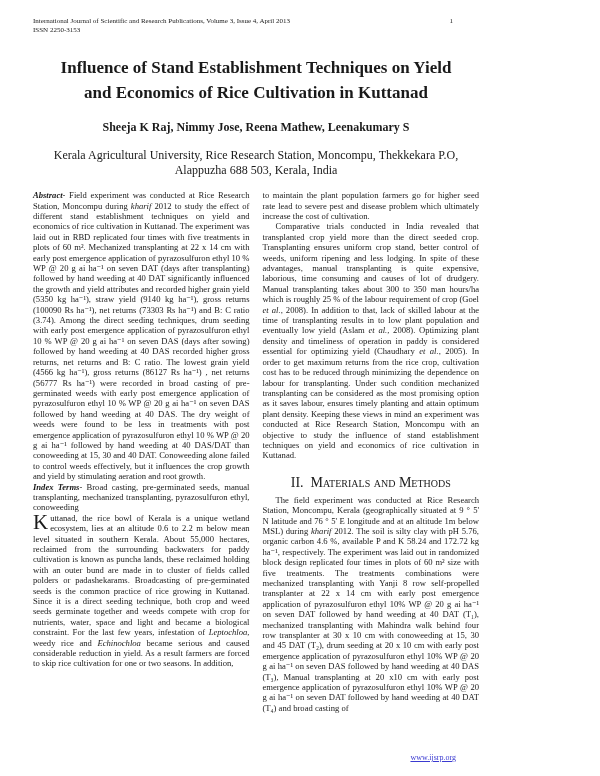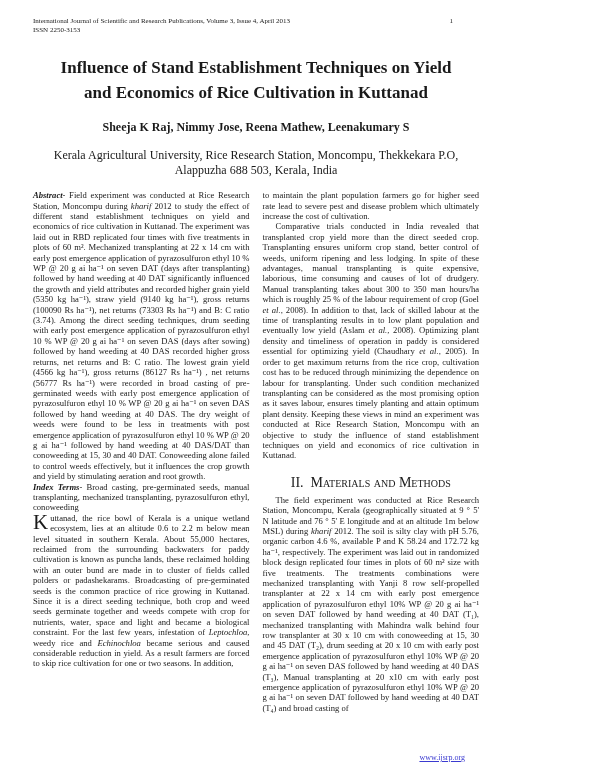--- a/index.html
+++ b/index.html
@@ -71,21 +71,21 @@
   .dropcap {
     float: left;
     font-size: 21px;
     line-height: 17px;
     padding: 1px 2px 0 0;
   }
   .it { font-style: italic; }
   .bd { font-weight: bold; }
   .footer-link {
     position: absolute;
-    right: 46px;
+    right: 55px;
     bottom: 14px;
     font-size: 8px;
     color: #3a3ad0;
     text-decoration: underline;
     cursor: pointer;
   }
 </style>
 </head>
 <body>
 

